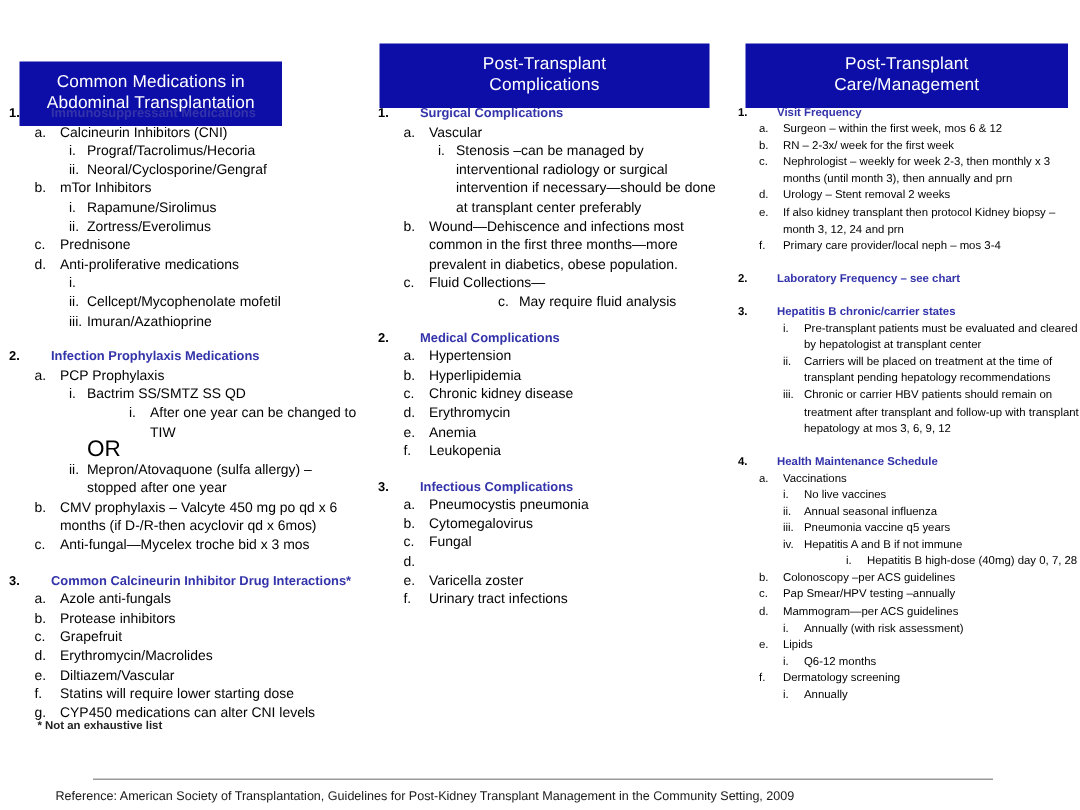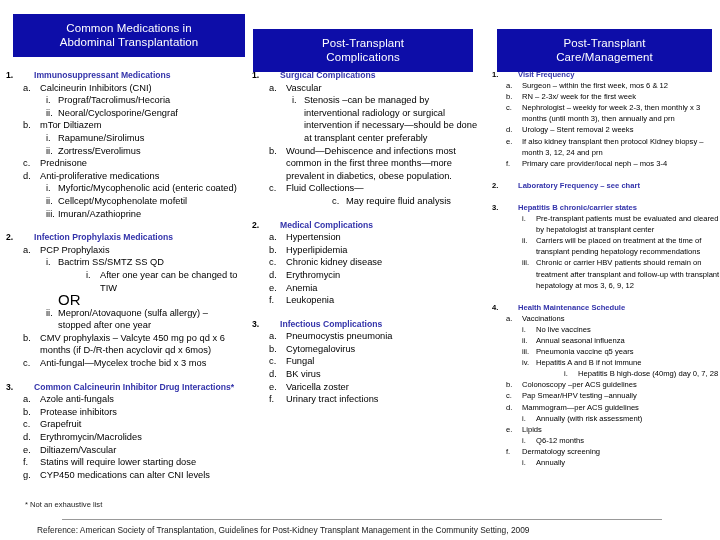--- a/index.html
+++ b/index.html
@@ -21,21 +21,21 @@
     position: absolute;
     background: #0d0da8;
     color: #ffffff;
     text-align: center;
     font-size: 11.5px;
     line-height: 14px;
     padding: 7px 4px 8px 4px;
     box-sizing: border-box;
     letter-spacing: .1px;
   }
-  #hdr1 { left: 13px;  top: 14px; width: 232px; }
+  #hdr1 { left: 13px;  top: 41px; width: 175px; }
   #hdr2 { left: 253px; top: 29px; width: 220px; }
   #hdr3 { left: 497px; top: 29px; width: 215px; }
   .hdr .ln { display: block; }
 
   
   .col {
     position: absolute;
     box-sizing: border-box;
   }
   #col1 { left: 6px;   top: 68px; width: 232px; }
@@ -114,24 +114,25 @@
     padding-left: 72px;
   }
   .c3 .lvl4 .mk { width: 14px; }
 
   .gap { height: 10px; }
 
   
   #footnote {
     position: absolute;
     left: 25px;
-    top: 500px;
+    top: 479px;
     font-size: 7.6px;
     line-height: 10px;
     color: #222222;
+    font-weight: bold;
   }
 
   
   #rule {
     position: absolute;
     left: 62px;
     top: 519px;
     width: 600px;
     height: 1px;
     background: #999999;
@@ -176,41 +177,40 @@
     <div class="row lvl3">
       <span class="mk">i.</span>
       <span class="tx">Prograf/Tacrolimus/Hecoria</span>
     </div>
     <div class="row lvl3">
       <span class="mk">ii.</span>
       <span class="tx">Neoral/Cyclosporine/Gengraf</span>
     </div>
     <div class="row lvl2">
       <span class="mk">b.</span>
-      <span class="tx">mTor Diltiazem</span>
+      <span class="tx">mTor Inhibitors</span>
     </div>
     <div class="row lvl3">
       <span class="mk">i.</span>
       <span class="tx">Rapamune/Sirolimus</span>
     </div>
     <div class="row lvl3">
       <span class="mk">ii.</span>
       <span class="tx">Zortress/Everolimus</span>
     </div>
     <div class="row lvl2">
       <span class="mk">c.</span>
       <span class="tx">Prednisone</span>
     </div>
     <div class="row lvl2">
       <span class="mk">d.</span>
       <span class="tx">Anti-proliferative medications</span>
     </div>
     <div class="row lvl3">
       <span class="mk">i.</span>
-      <span class="tx">Myfortic/Mycophenolic acid (enteric coated)</span>
     </div>
     <div class="row lvl3">
       <span class="mk">ii.</span>
       <span class="tx">Cellcept/Mycophenolate mofetil</span>
     </div>
     <div class="row lvl3">
       <span class="mk">iii.</span>
       <span class="tx">Imuran/Azathioprine</span>
     </div>
     <div class="gap"></div>
@@ -343,21 +343,20 @@
     <div class="row lvl2">
       <span class="mk">b.</span>
       <span class="tx">Cytomegalovirus</span>
     </div>
     <div class="row lvl2">
       <span class="mk">c.</span>
       <span class="tx">Fungal</span>
     </div>
     <div class="row lvl2">
       <span class="mk">d.</span>
-      <span class="tx">BK virus</span>
     </div>
     <div class="row lvl2">
       <span class="mk">e.</span>
       <span class="tx">Varicella zoster</span>
     </div>
     <div class="row lvl2">
       <span class="mk">f.</span>
       <span class="tx">Urinary tract infections</span>
     </div>
   </div>

